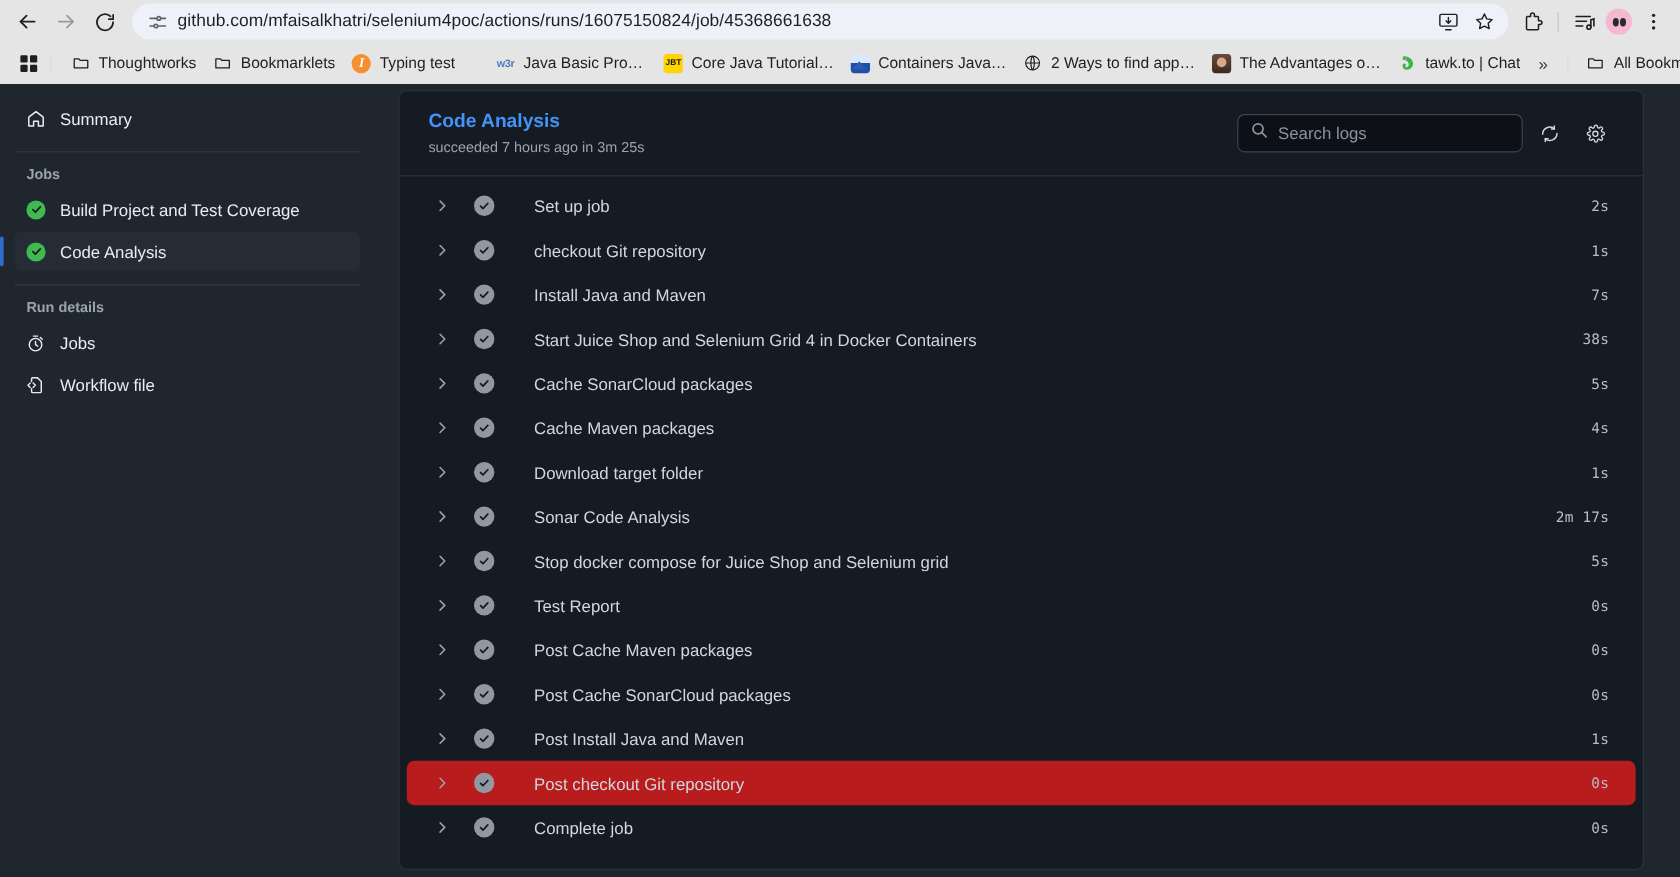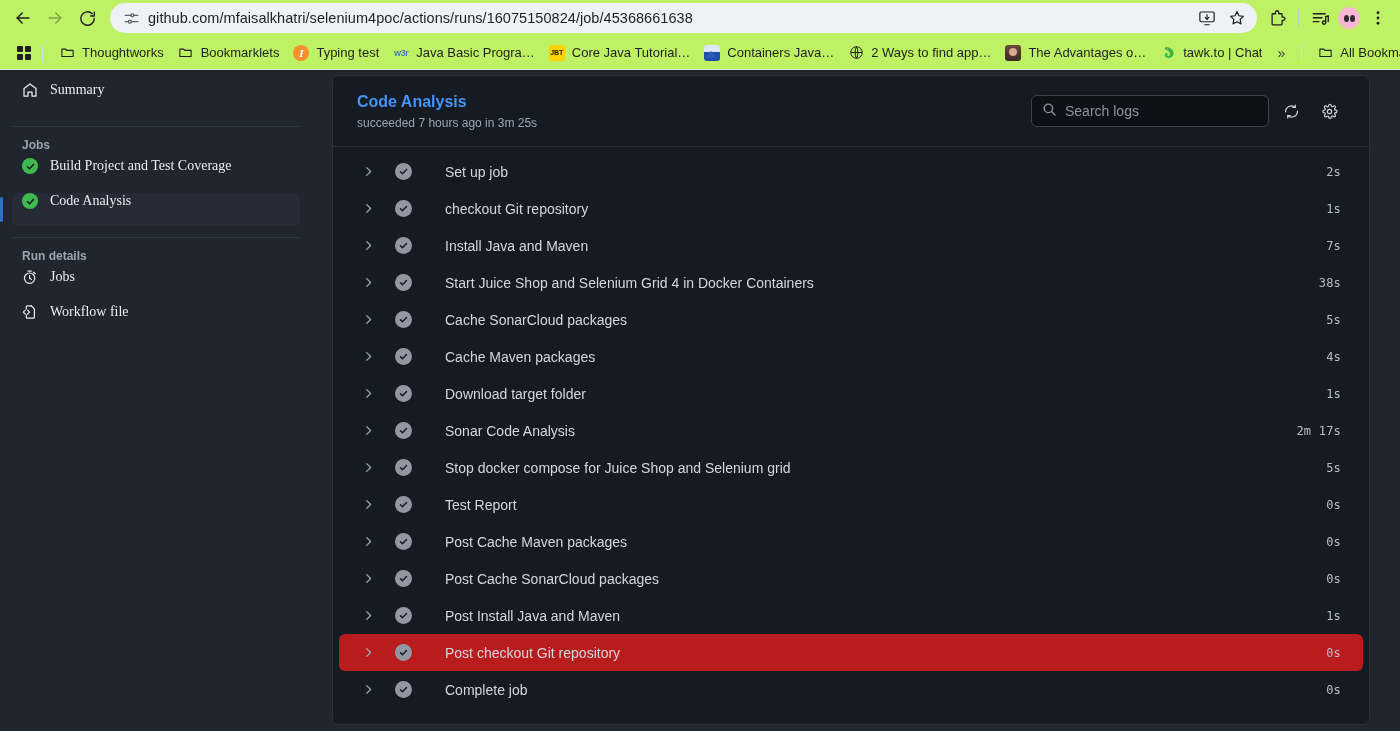--- a/index.html
+++ b/index.html
@@ -7,21 +7,21 @@
     width: 1400px; height: 731px;
     font-family: "Liberation Sans", sans-serif;
     background: #ffffff;
     overflow: hidden;
   }
 
   
   .browser-chrome {
     width: 1400px;
     height: 70px;
-    background: #bef264;
+    background: #e5e5e5;
     border-bottom: 1px solid #e3e3e6;
     position: relative;
   }
   .toolbar-row {
     height: 36px;
     display: flex;
     align-items: center;
     padding: 0 8px;
     gap: 2px;
   }
@@ -97,21 +97,21 @@
     padding: 4px 7px;
     border-radius: 6px;
     white-space: nowrap;
     flex: 0 0 auto;
     max-width: 160px;
   }
   .bm-label { overflow: hidden; text-overflow: ellipsis; white-space: nowrap; font-size: 13px; }
   .bm-ico { width: 16px; height: 16px; flex: 0 0 auto; display:flex; align-items:center; justify-content:center; border-radius:3px; font-size:8px; font-weight:bold; }
   .ico-folder { }
   .ico-typing { background: #f78f2e; color: #fff; border-radius: 50%; font-style: italic; font-family: "Liberation Serif", serif; font-size: 11px; line-height: 16px; text-align:center; width:16px;height:16px;}
-  .ico-w3r { color: #4a7ebb; font-size: 9px; font-weight: 700; letter-spacing: -0.3px; }
+  .ico-w3r { color: #4a7ebb; font-size: 9px; font-weight: 700; letter-spacing: -0.3px; margin-left: 20px; }
   .ico-jbt { background: #ffd400; color: #1a1a1a; font-size: 7px; line-height: 16px; text-align: center; width: 16px; }
   .ico-refac { background: linear-gradient(#dce9fb 45%, #1f4fa8 45%); position: relative; overflow: hidden; }
   .ico-refac:after { content:""; position:absolute; left:1px; bottom:3px; width:0;height:0;border-left:6px solid transparent;border-right:6px solid transparent;border-bottom:7px solid #2b5cb8; }
   .ico-globe { }
   .ico-person { background: linear-gradient(#6a4a3a, #3a2a22); position: relative; overflow:hidden; }
   .ico-person:after { content:""; position:absolute; left:4px; top:3px; width:8px;height:8px;border-radius:50%; background:#d9a98a; }
   .ico-tawk { }
   .bm-overflow { padding: 4px 8px; font-size: 14px; color: #3c3c3c; flex:0 0 auto; }
   .bm-right { margin-left: auto; display: flex; align-items: center; flex: 0 0 auto; }
   .bm-div2 { width: 1px; height: 16px; background: #d2dbf0; margin: 0 8px; flex:0 0 auto; }
@@ -127,30 +127,29 @@
 
   
   .gh-sidebar {
     width: 310px;
     flex: 0 0 310px;
     padding: 12px 10px 0 12px;
     background: #20262e;
   }
   .side-item {
     display: flex;
-    align-items: flex-start;
+    align-items: center;
     gap: 12px;
     height: 33px;
     padding: 0 10px;
     border-radius: 6px;
     color: #e6edf3;
     font-size: 14px;
     position: relative;
     margin-bottom: 2px;
-    font-family: Liberation Serif, serif;
   }
   .side-item .label { font-size: 14px; color: #e6edf3; }
   .side-item.active { background: #262c36; }
   .side-item.active:before {
     content: "";
     position: absolute;
     left: -12px; top: 4px;
     width: 3px; height: 25px;
     background: #316dca;
     border-radius: 6px;

